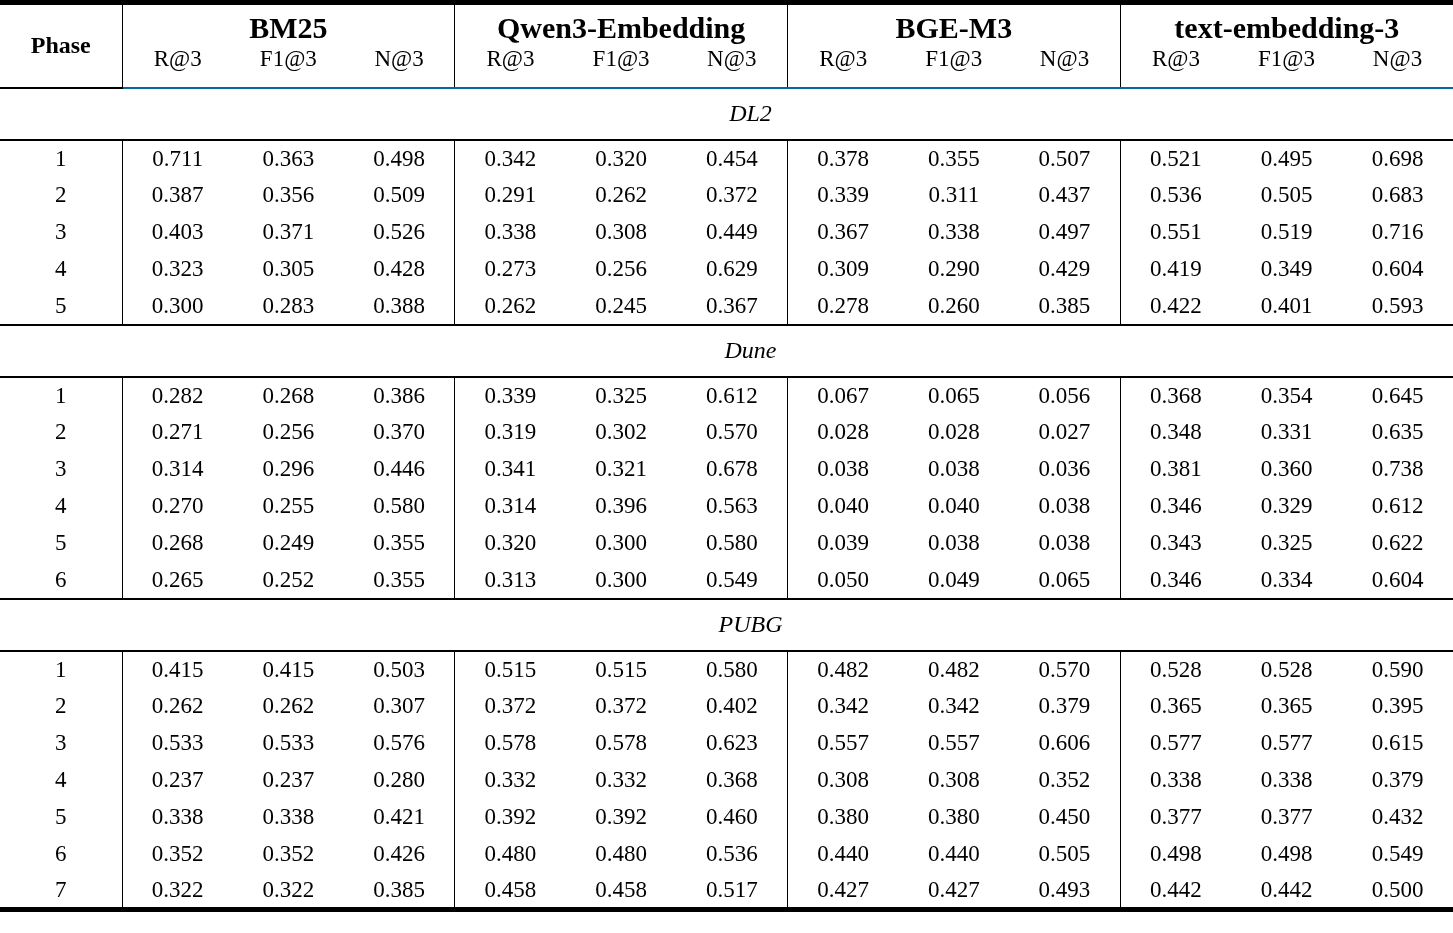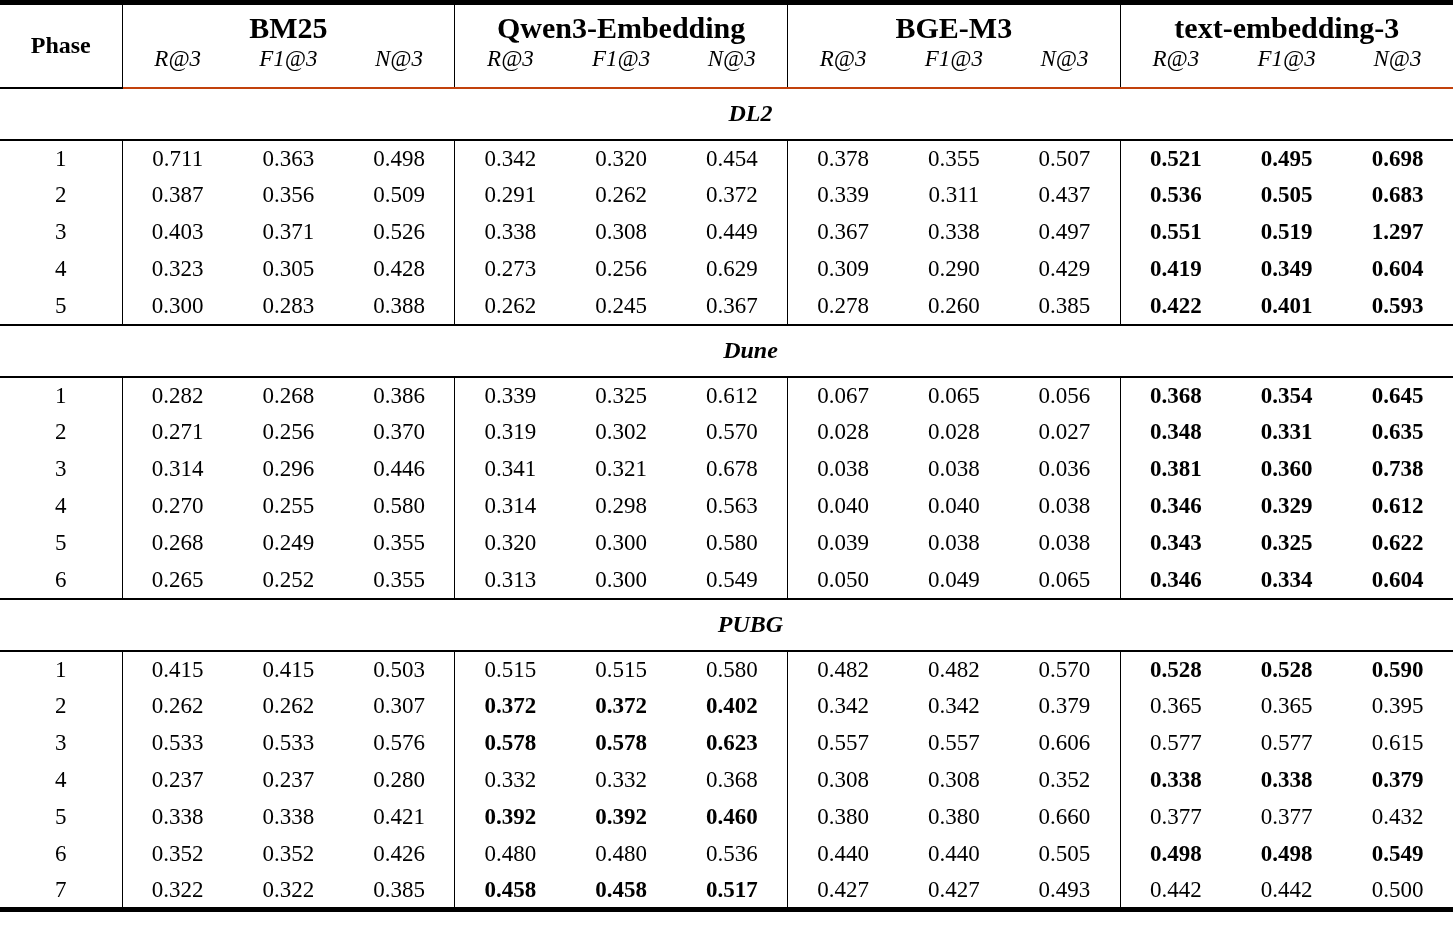--- a/index.html
+++ b/index.html
@@ -31,34 +31,34 @@
     white-space: nowrap;
     overflow: hidden;
   }
   
   .vr { border-right: 1.5px solid #000; }
   
   tr.hdr-top  { height: 43px; }
   tr.hdr-bot  { height: 42px; }
   th.phase-h  { font-weight: bold; font-size: 24px; border-bottom: 2px solid #000; }
   th.group-h  { font-weight: bold; font-size: 30px; vertical-align: bottom; padding-bottom: 1px; }
-  th.metric-h { border-bottom: 2px solid #c2410c; vertical-align: top; font-style: italic; }
+  th.metric-h { border-bottom: 2px solid #0369a1; vertical-align: top; }
   
   tr.section-row { height: 52px; }
   tr.section-row td {
-    font-weight: bold;
+    font-weight: normal;
     font-style: italic;
     font-size: 24px;
     border-top: 2px solid #000;
     border-bottom: 2px solid #000;
     padding-left: 48px;
   }
   
   tr.data-row { height: 37px; }
-  td.bold { font-weight: bold; }
+  td.bold { font-weight: normal; }
 </style>
 </head>
 <body>
 
 <div class="page">
   <table class="results">
     <colgroup>
         <col style="width: 122px;">
         <col style="width: 110.917px;">
         <col style="width: 110.917px;">
@@ -136,21 +136,21 @@
           <td>0.371</td>
           <td class="vr">0.526</td>
           <td>0.338</td>
           <td>0.308</td>
           <td class="vr">0.449</td>
           <td>0.367</td>
           <td>0.338</td>
           <td class="vr">0.497</td>
           <td class="bold">0.551</td>
           <td class="bold">0.519</td>
-          <td class="bold">1.297</td>
+          <td class="bold">0.716</td>
         </tr>
         <tr class="data-row">
           <td class="vr">4</td>
           <td>0.323</td>
           <td>0.305</td>
           <td class="vr">0.428</td>
           <td>0.273</td>
           <td>0.256</td>
           <td class="vr">0.629</td>
           <td>0.309</td>
@@ -222,21 +222,21 @@
           <td class="bold">0.381</td>
           <td class="bold">0.360</td>
           <td class="bold">0.738</td>
         </tr>
         <tr class="data-row">
           <td class="vr">4</td>
           <td>0.270</td>
           <td>0.255</td>
           <td class="vr">0.580</td>
           <td>0.314</td>
-          <td>0.298</td>
+          <td>0.396</td>
           <td class="vr">0.563</td>
           <td>0.040</td>
           <td>0.040</td>
           <td class="vr">0.038</td>
           <td class="bold">0.346</td>
           <td class="bold">0.329</td>
           <td class="bold">0.612</td>
         </tr>
         <tr class="data-row">
           <td class="vr">5</td>
@@ -334,21 +334,21 @@
         <tr class="data-row">
           <td class="vr">5</td>
           <td>0.338</td>
           <td>0.338</td>
           <td class="vr">0.421</td>
           <td class="bold">0.392</td>
           <td class="bold">0.392</td>
           <td class="bold vr">0.460</td>
           <td>0.380</td>
           <td>0.380</td>
-          <td class="vr">0.660</td>
+          <td class="vr">0.450</td>
           <td>0.377</td>
           <td>0.377</td>
           <td>0.432</td>
         </tr>
         <tr class="data-row">
           <td class="vr">6</td>
           <td>0.352</td>
           <td>0.352</td>
           <td class="vr">0.426</td>
           <td>0.480</td>

